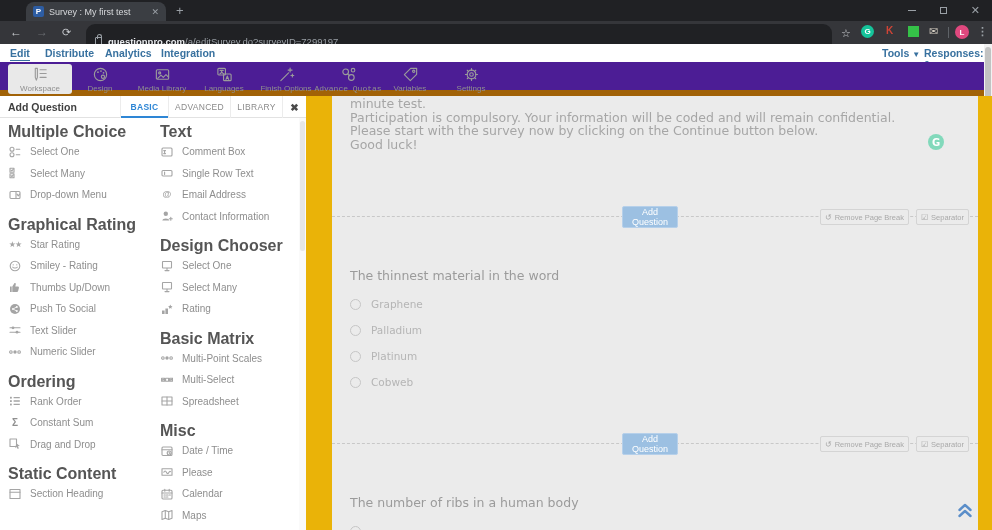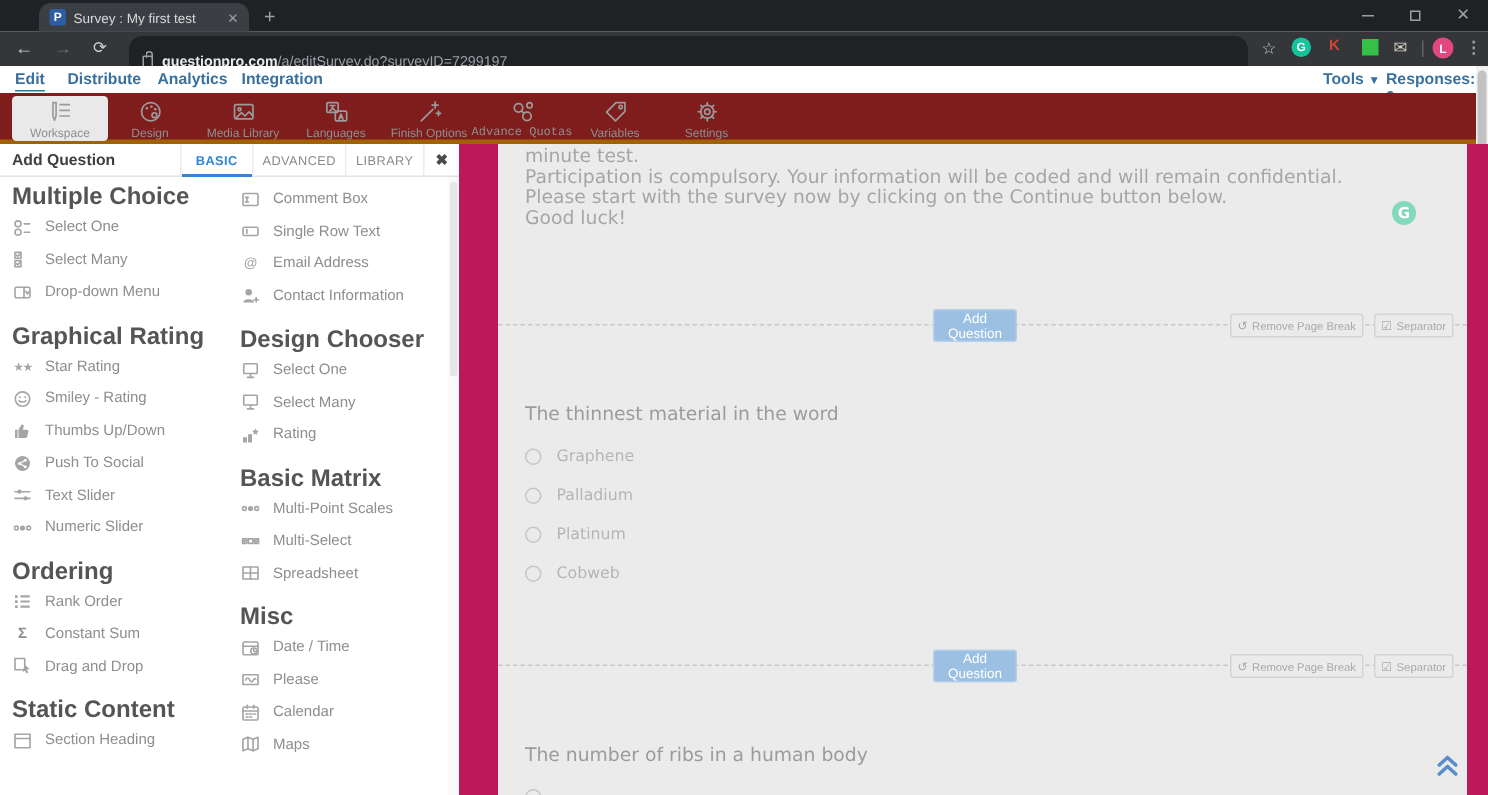--- a/index.html
+++ b/index.html
@@ -26,39 +26,39 @@
   .lock:before{content:"";position:absolute;left:1px;top:-4px;width:3px;height:4px;
     border:1px solid #9aa0a6;border-bottom:none;border-radius:3px 3px 0 0}
   .url-domain{color:#e8eaed;font-size:9.5px;font-weight:bold}
   .url-path{color:#9aa0a6;font-size:9.5px}
   .ext{position:absolute;top:4px;display:flex;align-items:center;justify-content:center}
   .ext-circle{width:13px;height:13px;border-radius:50%;color:#fff;font-size:8px;font-weight:bold}
   
   #menubar{position:absolute;left:0;top:44px;width:992px;height:18px;background:#fff}
   .mlink{position:absolute;top:3px;font-size:10.5px;font-weight:bold;color:#38719f}
   .mlink.active{border-bottom:1px solid #38719f;padding-bottom:1px}
-  #ribbon{position:absolute;left:0;top:62px;width:992px;height:34px;background:#7f1d1d;border-bottom:3px solid #a16207}
+  #ribbon{position:absolute;left:0;top:62px;width:992px;height:34px;background:#4c1d95;border-bottom:6px solid #a16207}
   .tool{position:absolute;top:2px;width:64px;height:30px;display:flex;flex-direction:column;
     align-items:center;justify-content:center;gap:1px;border-radius:3px}
   .tool.active{background:#e9e9e9}
   .tool-label{font-size:8px;color:#8f8f8f;white-space:nowrap}
   .tool svg{display:block}
   #saved{position:absolute;left:676px;top:74px;font-size:9.5px;font-style:italic;color:#9a9a9a}
   #sharewrap{position:absolute;left:742px;top:69px;height:21px;display:flex}
   #shareurl{width:112px;height:21px;border:1px solid #cfcfcf;border-radius:3px 0 0 3px;
     font-size:8.5px;color:#777;padding:0 4px;background:#fff;font-family:"Liberation Sans",sans-serif}
   #customize{width:56px;background:#f1f1f1;border:1px solid #cfcfcf;border-left:none;font-size:9px;
     color:#777;display:flex;align-items:center;justify-content:center;gap:3px;border-radius:0 3px 3px 0}
   #preview{position:absolute;left:918px;top:69px;width:56px;height:21px;background:#2e86d5;
     border-radius:3px;color:#fff;font-size:9.5px;display:flex;align-items:center;justify-content:center;gap:4px;border:none}
   
   #pg-scroll{position:absolute;right:0;top:44px;width:8px;height:486px;background:#f2f2f2}
   #pg-thumb{margin:3px 1px 0 1px;height:97px;background:#c2c2c2;border-radius:3px}
   
-  #main{position:absolute;left:0;top:96px;width:992px;height:434px;background:#be185d}
+  #main{position:absolute;left:0;top:96px;width:992px;height:434px;background:#eab308}
   #sidebar{position:absolute;left:0;top:0;width:306px;height:434px;background:#fff;overflow:hidden}
   #sb-head{height:22px;border-bottom:1px solid #e2e2e2;position:relative}
   #sb-title{position:absolute;left:8px;top:5px;font-size:10.5px;font-weight:bold;color:#3f3f3f}
   #sb-tabs{position:absolute;left:120px;top:0;height:22px;display:flex}
   .sb-tab{font-size:8.5px;color:#8a8a8a;display:flex;align-items:center;justify-content:center;
     border-left:1px solid #ececec;letter-spacing:.3px}
   .sb-tab.active{color:#2e86d5;box-shadow:inset 0 -2px 0 #2e86d5;font-weight:bold}
   #sb-close{width:24px;display:flex;align-items:center;justify-content:center;color:#4a4a4a;
     font-weight:bold;font-size:10px;border-left:1px solid #ececec;height:22px}
   #qcols{position:absolute;left:0;top:22px;right:8px;bottom:0;display:flex}
@@ -390,20 +390,21 @@
                   <rect x="1" y="1.5" width="10" height="9" fill="none" stroke="#a5a5a5" stroke-width="1.1" stroke-linecap="round" stroke-linejoin="round"></rect>
                   <path d="M1 4.3h10" fill="none" stroke="#a5a5a5" stroke-width="1.1" stroke-linecap="round" stroke-linejoin="round"></path>
                 </svg>
               </span>
               <span>Section Heading</span>
             </div>
           </div>
         </div>
       <div class="qcol qcol2" id="qcol-1">
           <div class="qgroup">
+            <div class="qgroup-h">Text</div>
             <div class="qitem">
               <span class="qicon">
                 <svg width="12" height="12" viewBox="0 0 12 12">
                   <rect x="1" y="2" width="10" height="8" rx="1" fill="none" stroke="#a5a5a5" stroke-width="1.1" stroke-linecap="round" stroke-linejoin="round"></rect>
                   <path d="M3.6 4.6v3M2.7 4.6h1.8M2.7 7.6h1.8" fill="none" stroke="#a5a5a5" stroke-width="1.1" stroke-linecap="round" stroke-linejoin="round"></path>
                 </svg>
               </span>
               <span>Comment Box</span>
             </div>
             <div class="qitem">

